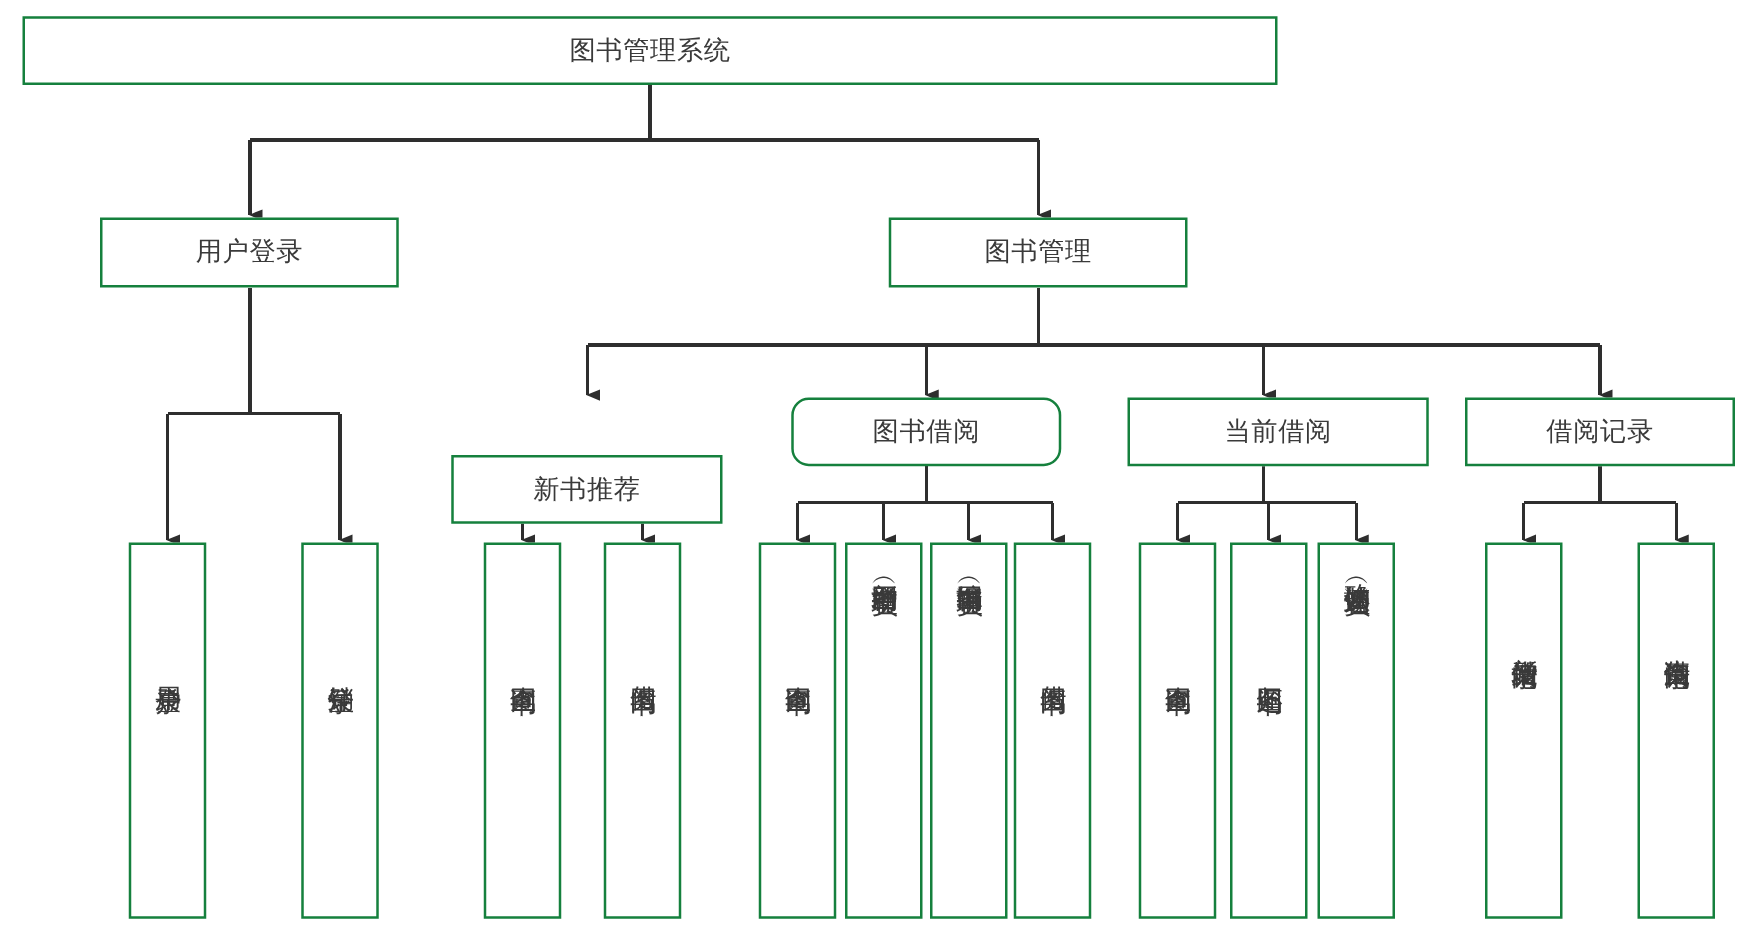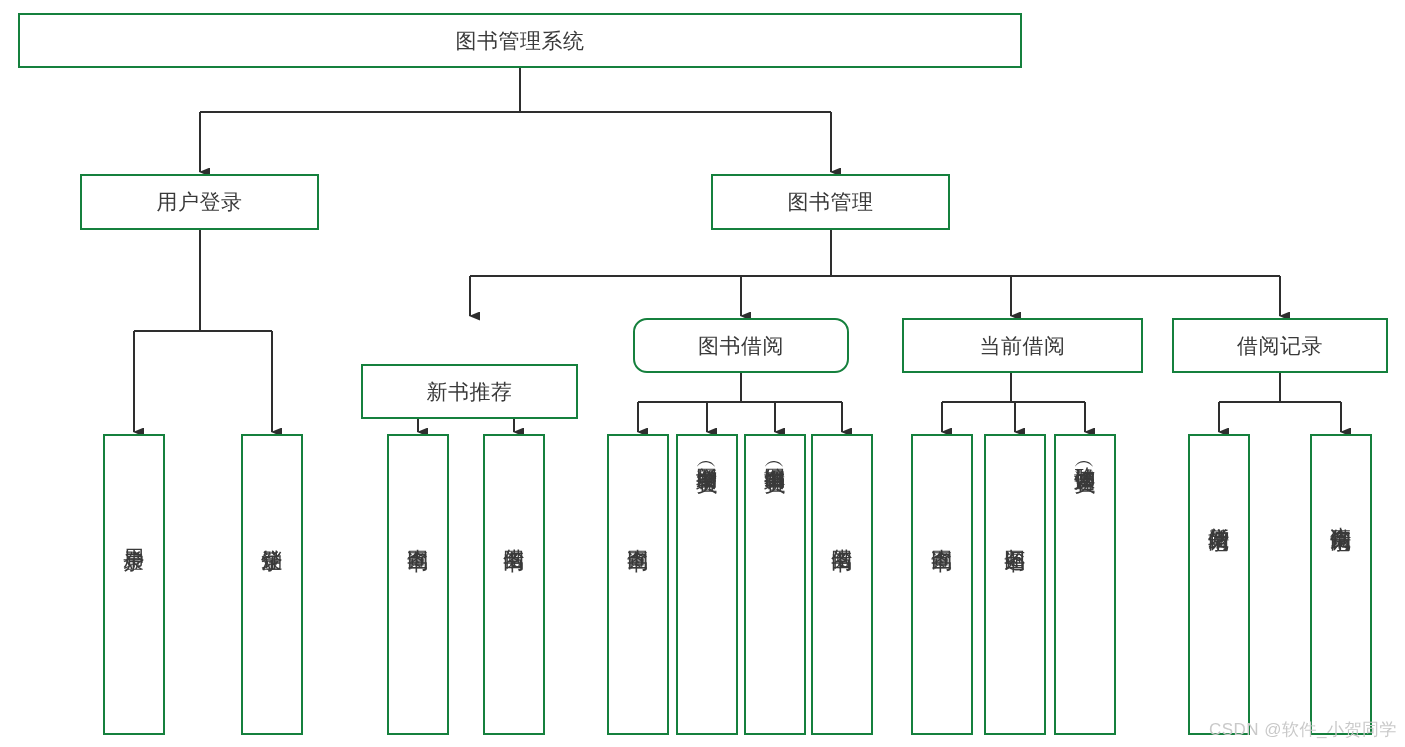--- a/index.html
+++ b/index.html
@@ -174,14 +174,13 @@
         <span class="node-label">确认归还（管理员）</span>
       </div>
       <div class="node node-v pad-mid" style="left: 1188px; top: 434px; width: 62px; height: 301px;">
         <span class="node-label">新增借阅记录</span>
       </div>
       <div class="node node-v pad-mid" style="left: 1310px; top: 434px; width: 62px; height: 301px;">
         <span class="node-label">查询借阅记录</span>
       </div>
     </div>
 
-  <div id="watermark">CSDN @软件_小贺同学</div>
 </div>
 
 </body></html>

